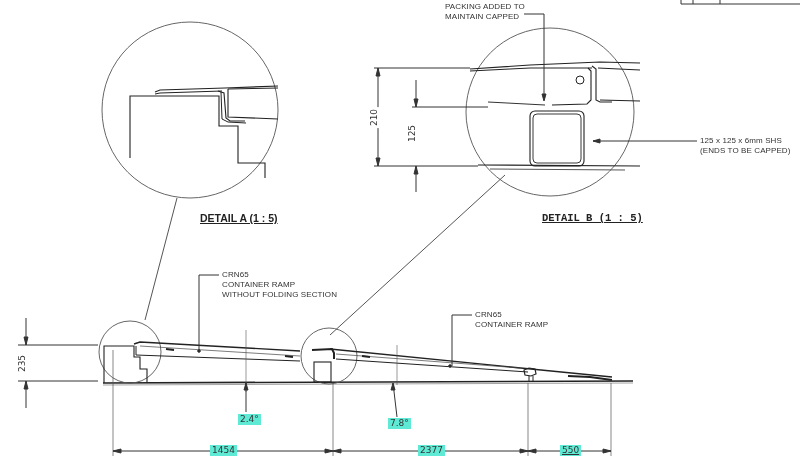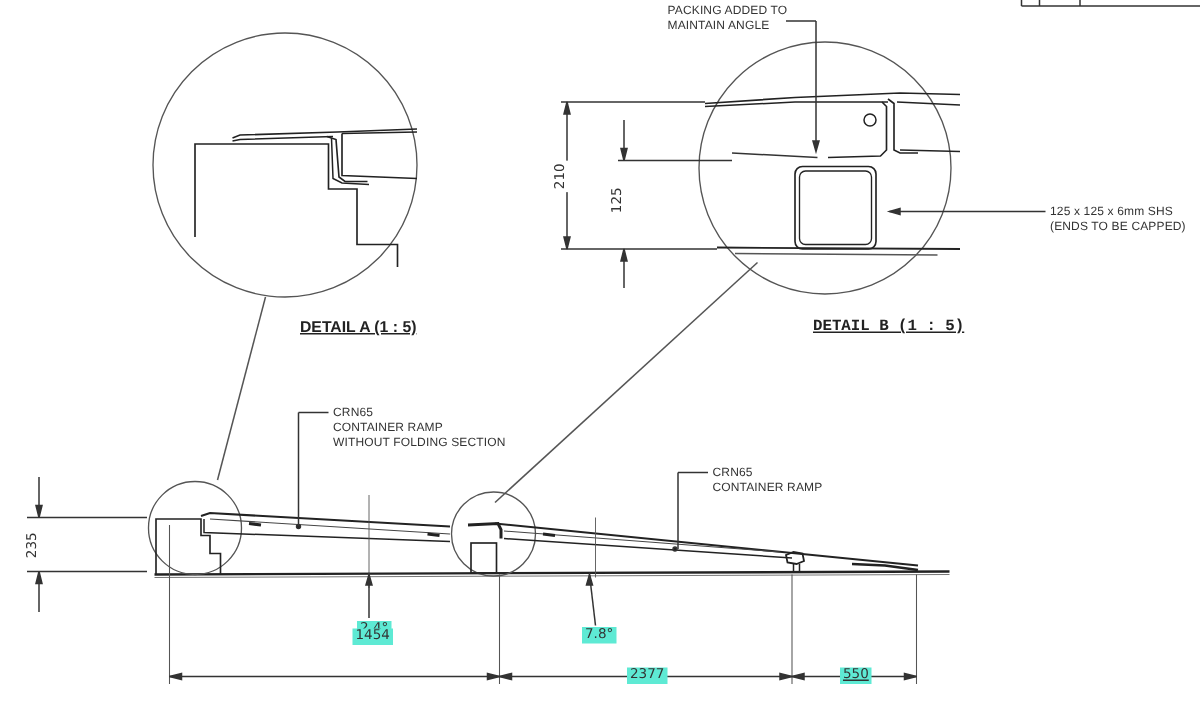--- a/index.html
+++ b/index.html
@@ -153,21 +153,21 @@
       <path d="M341 449 L333 451 L341 453 Z" fill="#333"></path>
       <path d="M520 449 L528 451 L520 453 Z" fill="#333"></path>
       <path d="M536 449 L528 451 L536 453 Z" fill="#333"></path>
       <path d="M603 449 L611 451 L603 453 Z" fill="#333"></path>
     </g>
   </g>
 </svg>
 
 <div class="lbl" style="left:445px; top:2px;">
   <div>PACKING ADDED TO</div>
-  <div>MAINTAIN ANGLE</div>
+  <div>MAINTAIN CAPPED</div>
 </div>
 
 <div class="lbl" style="left:700px; top:136px;">
   <div>125 x 125 x 6mm SHS</div>
   <div>(ENDS TO BE CAPPED)</div>
 </div>
 
 <div class="title" style="left:200px; top:212px;">DETAIL A  (1 : 5)</div>
 <div class="title" style="left:542px; top:212px;font-family:Liberation Mono, monospace;">DETAIL B  (1 : 5)</div>
 
@@ -182,15 +182,15 @@
   <div>CONTAINER RAMP</div>
 </div>
 
 <div class="dimv" style="left:12px; top:358px;">235</div>
 <div class="dimv" style="left:364px; top:112px;">210</div>
 <div class="dimv" style="left:402px; top:128px;">125</div>
 
 <div class="dim" style="left:238px; top:414px;">2.4°</div>
 <div class="dim" style="left:388px; top:418px;">7.8°</div>
 
-<div class="dim" style="left:210px; top:419px;margin-left:25px;">1454</div>
+<div class="dim" style="left:210px; top:445px;">1454</div>
 <div class="dim" style="left:418px; top:445px;">2377</div>
 <div class="dim" style="left:560px; top:445px;text-decoration:underline;">550</div>
 
 </body></html>

